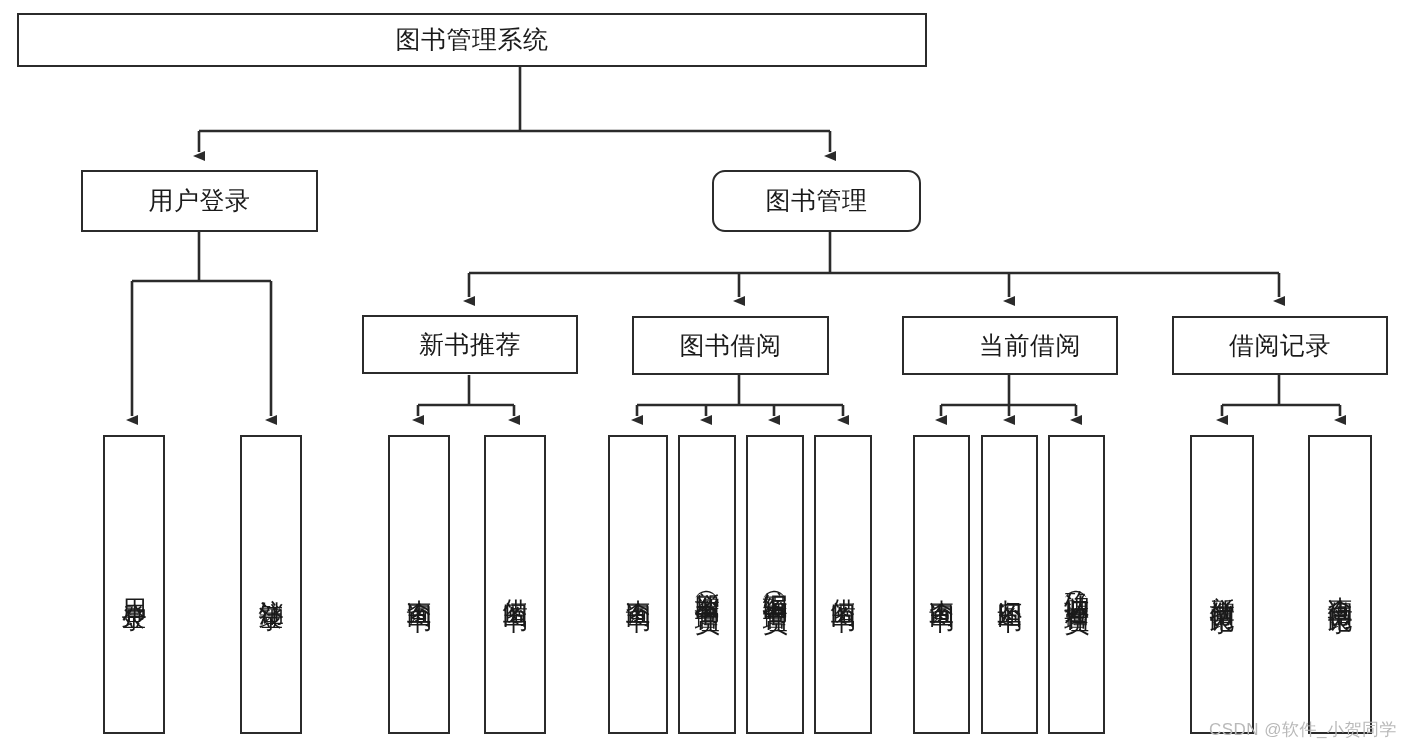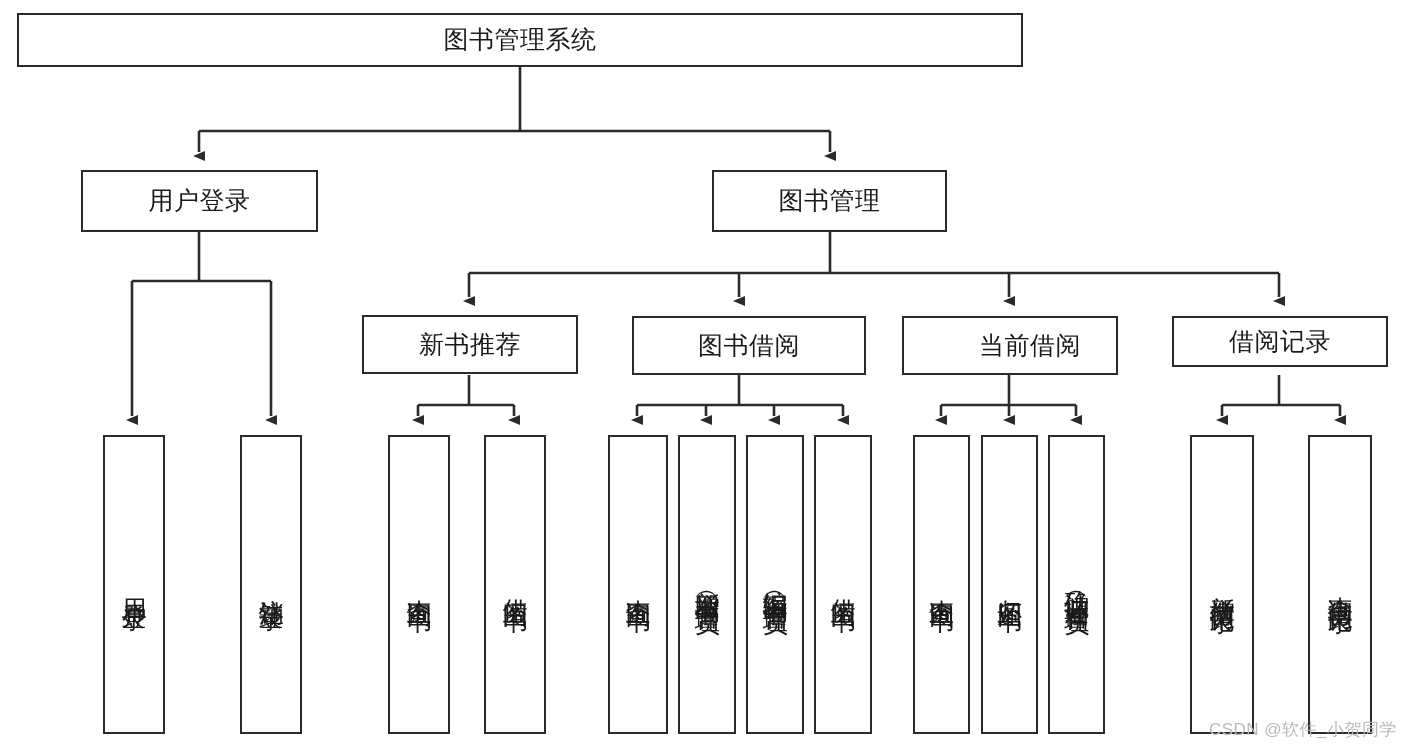--- a/index.html
+++ b/index.html
@@ -115,41 +115,41 @@
       <path d="M1009,405 L1009,416" marker-end="url(#arrow)"></path>
       <path d="M1076,405 L1076,416" marker-end="url(#arrow)"></path>
 
       <path d="M1279,375 L1279,405"></path>
       <path d="M1222,405 L1340,405"></path>
       <path d="M1222,405 L1222,416" marker-end="url(#arrow)"></path>
       <path d="M1340,405 L1340,416" marker-end="url(#arrow)"></path>
     </g>
   </svg>
 
-  <div class="node horiz" style="left:17px; top:13px; width:1006px; height:54px;">
+  <div class="node horiz" style="left:17px; top:13px; width:910px; height:54px;">
     <span class="htext">图书管理系统</span>
   </div>
 
   <div class="node horiz" style="left:81px; top:170px; width:237px; height:62px;">
     <span class="htext">用户登录</span>
   </div>
-  <div class="node horiz" style="left:712px; top:170px; width:235px; height:62px;">
+  <div class="node horiz" style="left:712px; top:170px; width:209px; height:62px;border-radius:13px;">
     <span class="htext">图书管理</span>
   </div>
 
   <div class="node horiz" style="left:362px; top:315px; width:216px; height:59px;">
     <span class="htext">新书推荐</span>
   </div>
-  <div class="node horiz" style="left:632px; top:316px; width:234px; height:59px;">
+  <div class="node horiz" style="left:632px; top:316px; width:197px; height:59px;">
     <span class="htext">图书借阅</span>
   </div>
   <div class="node horiz" style="left:902px; top:316px; width:216px; height:59px;padding-left:40px;">
     <span class="htext">当前借阅</span>
   </div>
-  <div class="node horiz" style="left:1172px; top:316px; width:216px; height:51px;">
+  <div class="node horiz" style="left:1172px; top:316px; width:216px; height:59px;">
     <span class="htext">借阅记录</span>
   </div>
 
   <div class="node vert" style="left:103px; top:435px; width:62px; height:299px;">
     <span class="vtext">用户登录</span>
   </div>
   <div class="node vert" style="left:240px; top:435px; width:62px; height:299px;">
     <span class="vtext">注销登录</span>
   </div>
 

